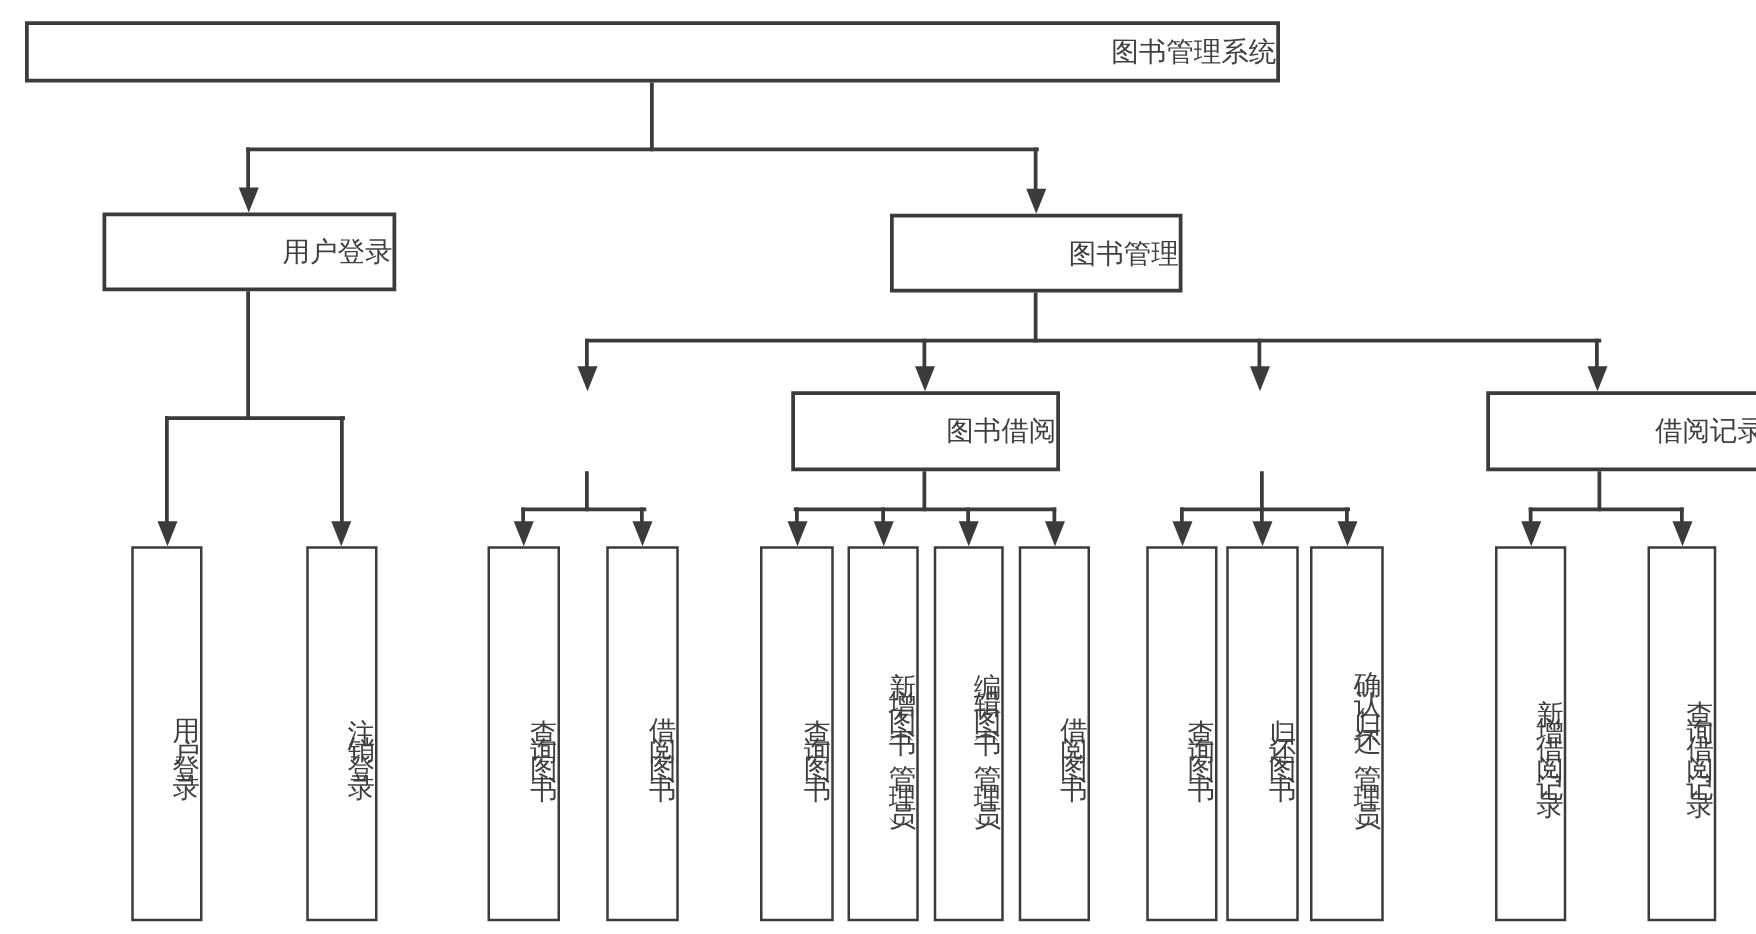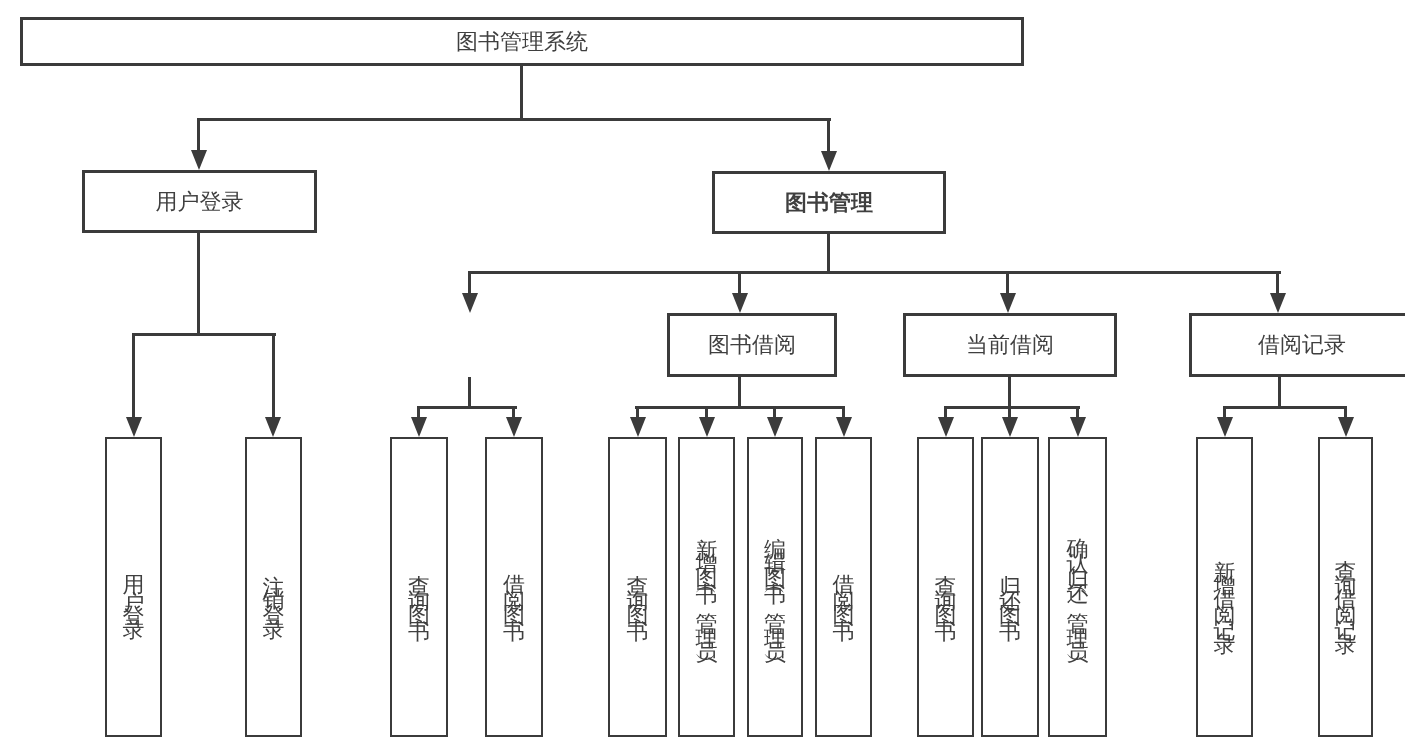--- a/index.html
+++ b/index.html
@@ -2,21 +2,21 @@
 <html><head>
 <meta charset="utf-8">
 <style>
   html,body{margin:0;padding:0;background:#ffffff;}
   #stage{
     position:relative;width:1405px;height:747px;background:#ffffff;overflow:hidden;
     font-family:"Liberation Sans", sans-serif;color:#3f3f3f;
   }
   .box{
     position:absolute;box-sizing:border-box;border:3px solid #3b3b3b;background:#ffffff;
-    display:flex;align-items:center;justify-content:center;
+    display:flex;align-items:center;justify-content:flex-end;
   }
   .box .lbl{font-size:22px;color:#3f3f3f;white-space:nowrap;}
   .leaf{border-width:2px;}
   .leaf .lbl{
     writing-mode:vertical-lr;text-orientation:mixed;
     font-size:22px;letter-spacing:15px;line-height:1;white-space:nowrap;
   }
   .vl,.hl{position:absolute;background:#3b3b3b;}
   .vl{width:3px;}
   .hl{height:3px;}
@@ -42,21 +42,21 @@
   <div class="vl" style="left:520px;top:66px;height:55px;"></div>
   <div class="hl" style="left:197px;top:118px;width:634px;"></div>
   <div class="vl" style="left:197px;top:118px;height:34px;"></div>
   <div class="arrow" style="left:191px;top:150px;"></div>
   <div class="vl" style="left:827px;top:118px;height:35px;"></div>
   <div class="arrow" style="left:821px;top:151px;"></div>
 
   <div class="box" style="left:82px;top:170px;width:235px;height:63px;">
     <span class="lbl">用户登录</span>
   </div>
-  <div class="box" style="left:712px;top:171px;width:234px;height:63px;font-weight:bold;">
+  <div class="box" style="left:712px;top:171px;width:234px;height:63px;">
     <span class="lbl">图书管理</span>
   </div>
 
   <div class="vl" style="left:197px;top:233px;height:103px;"></div>
   <div class="hl" style="left:132px;top:333px;width:144px;"></div>
   <div class="vl" style="left:132px;top:333px;height:86px;"></div>
   <div class="arrow" style="left:126px;top:417px;"></div>
   <div class="vl" style="left:272px;top:333px;height:86px;"></div>
   <div class="arrow" style="left:265px;top:417px;"></div>
 
@@ -64,25 +64,22 @@
   <div class="hl" style="left:468px;top:271px;width:813px;"></div>
   <div class="vl" style="left:468px;top:271px;height:24px;"></div>
   <div class="arrow" style="left:462px;top:293px;"></div>
   <div class="vl" style="left:738px;top:271px;height:24px;"></div>
   <div class="arrow" style="left:732px;top:293px;"></div>
   <div class="vl" style="left:1006px;top:271px;height:24px;"></div>
   <div class="arrow" style="left:1000px;top:293px;"></div>
   <div class="vl" style="left:1276px;top:271px;height:24px;"></div>
   <div class="arrow" style="left:1270px;top:293px;"></div>
 
-  <div class="box" style="left:667px;top:313px;width:170px;height:64px;">
+  <div class="box" style="left:633px;top:313px;width:215px;height:64px;">
     <span class="lbl">图书借阅</span>
-  </div>
-  <div class="box" style="left:903px;top:313px;width:214px;height:64px;">
-    <span class="lbl">当前借阅</span>
   </div>
   <div class="box" style="left:1173px;top:313px;width:226px;height:64px;margin-left:16px;">
     <span class="lbl">借阅记录</span>
   </div>
 
   <div class="vl" style="left:468px;top:377px;height:32px;"></div>
   <div class="hl" style="left:417px;top:406px;width:100px;"></div>
   <div class="vl" style="left:417px;top:406px;height:13px;"></div>
   <div class="arrow" style="left:411px;top:417px;"></div>
   <div class="vl" style="left:512px;top:406px;height:13px;"></div>

